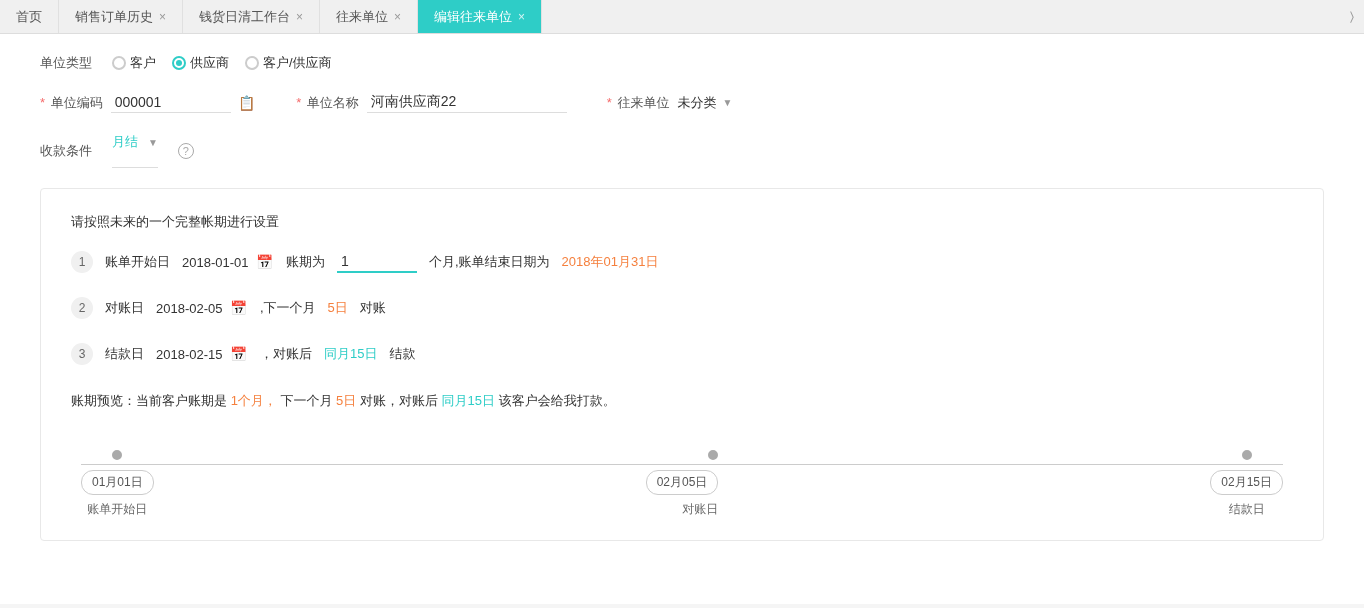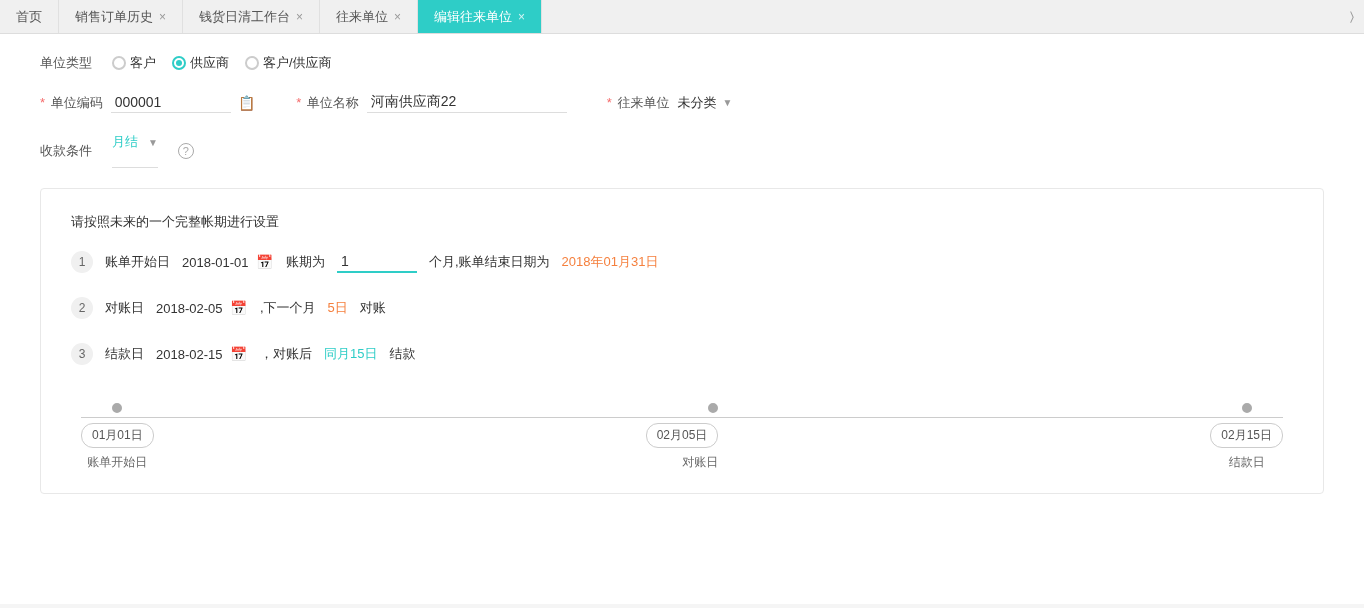--- a/index.html
+++ b/index.html
@@ -325,20 +325,29 @@
       <span class="step-label">结款日</span>
       <div class="field-group">
         <span class="step-date">2018-02-15</span>
         <span class="calendar-icon">📅</span>
       </div>
       <span class="step-desc">，对账后</span>
       <span class="step-desc highlight-teal">同月15日</span>
       <span class="step-desc">结款</span>
     </div>
 
+    <div class="preview-text">
+      <span>账期预览：当前客户账期是</span>
+      <span class="highlight-orange">1个月，</span>
+      <span>下一个月</span>
+      <span class="highlight-orange">5日</span>
+      <span>对账，对账后</span>
+      <span class="highlight-teal">同月15日</span>
+      <span>该客户会给我打款。</span>
+    </div>
 
     <div style="position: relative; height: 80px; display: flex; align-items: center; padding: 0 10px;">
 
       <div style="position: absolute; left: 10px; right: 10px; top: 28px; height: 1px; background: #ccc;"></div>
 
       <div style="display: flex; justify-content: space-between; width: 100%; position: relative; z-index: 1; align-items: flex-start; padding-top: 16px;">
 
         <div style="display: flex; flex-direction: column; align-items: center; gap: 6px;">
           <div style="width: 10px; height: 10px; border-radius: 50%; background: #aaa; border: 2px solid #aaa; margin-bottom: 4px;"></div>
           <div class="timeline-date-box">01月01日</div>

